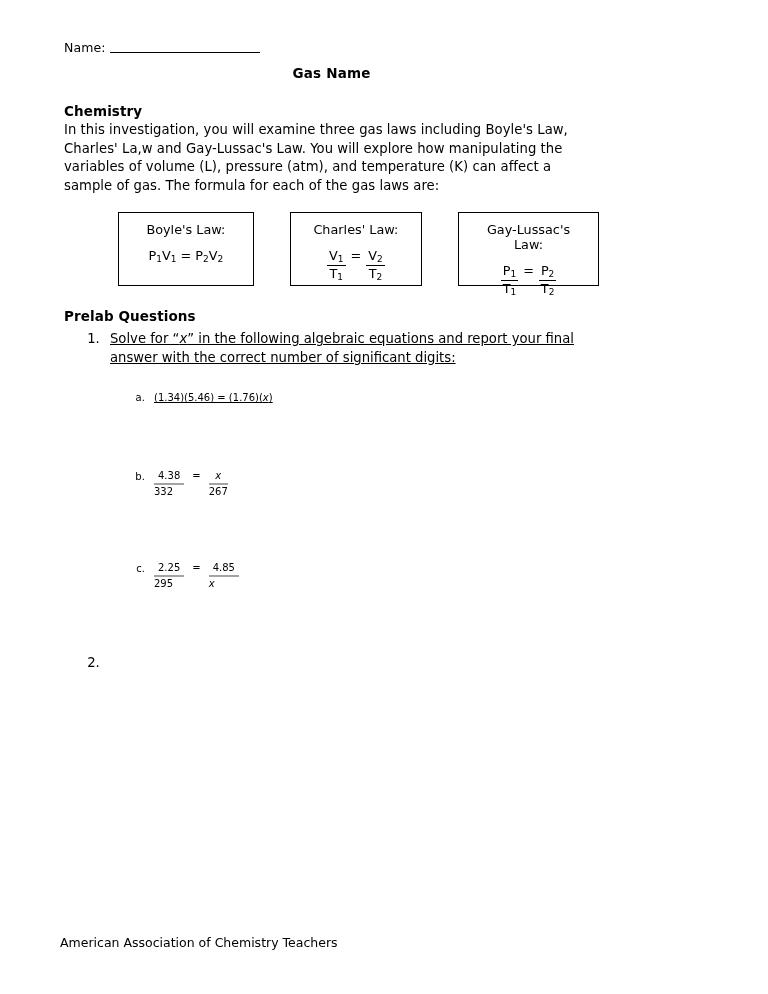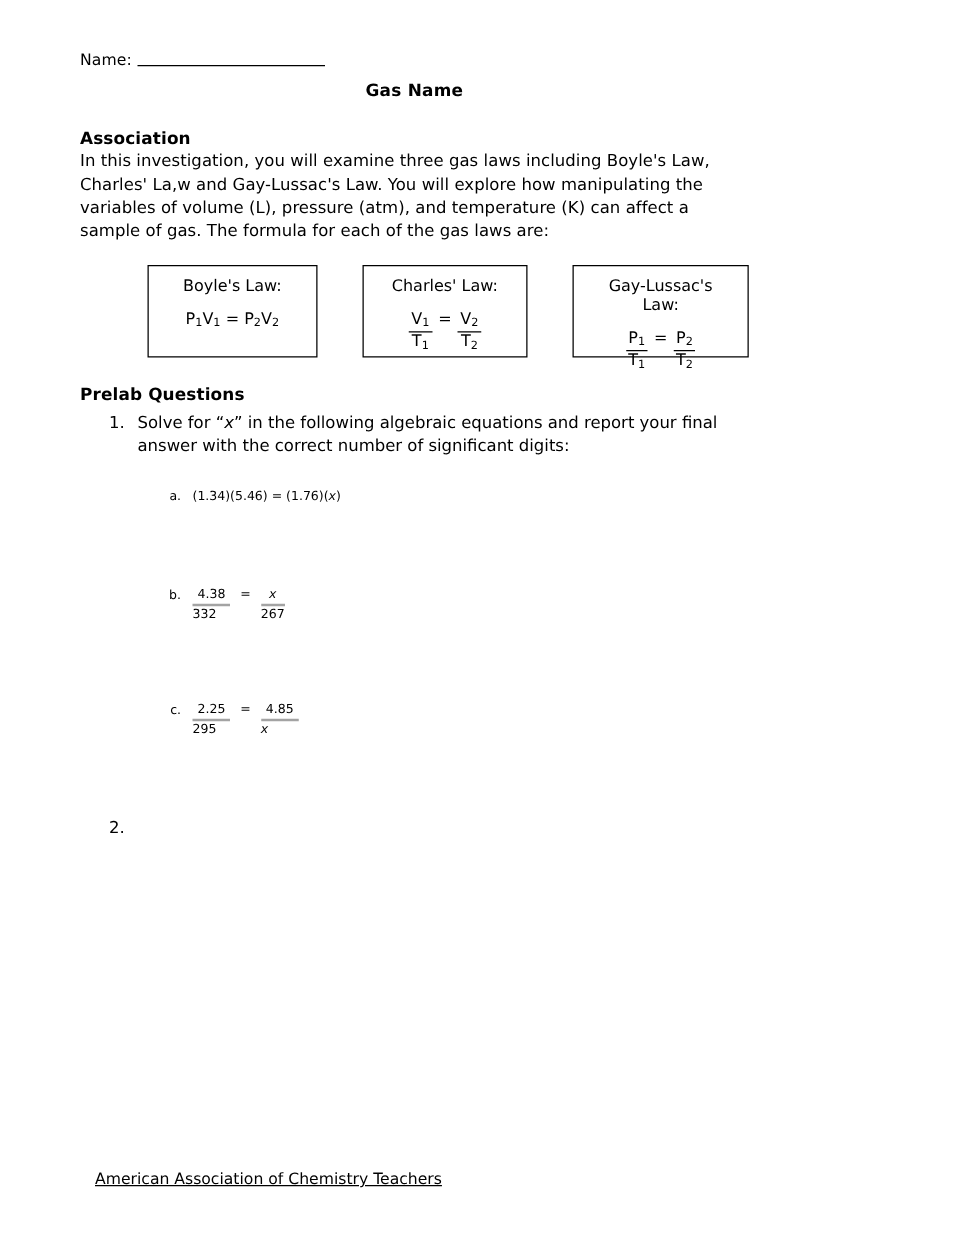--- a/index.html
+++ b/index.html
@@ -101,20 +101,21 @@
     padding-top: 1px;
   }
   .eqsign {
     padding-top: 0px;
   }
   ol.qlist {
     margin: 6px 0 0 0;
     padding-left: 40px;
     font-size: 13.2px;
     line-height: 1.42;
+    text-decoration: underline;
   }
   ol.qlist > li {
     margin-top: 6px;
     padding-left: 6px;
   }
   ol.sublist {
     list-style-type: lower-alpha;
     margin: 24px 0 0 0;
     padding-left: 38px;
     font-size: 10px;
@@ -140,39 +141,38 @@
     display: block;
     text-align: center;
   }
   .frac-inline .frac .den {
     display: block;
     text-align: left;
     padding-top: 1px;
   }
   .footer {
     position: absolute;
-    left: 76px;
+    left: 60px;
     bottom: 44px;
     font-size: 12.5px;
-    text-decoration: underline;
   }
   .q2 { margin-top: 58px; }
 </style>
 </head>
 <body>
 
 <div class="page">
 
   <div class="name-line">
     <span>Name:</span><span class="name-blank"></span>
   </div>
 
   <div class="doc-title">Gas Name</div>
 
-  <h2 class="section">Association</h2>
+  <h2 class="section">Chemistry</h2>
   <p class="body-text">In this investigation, you will examine three gas laws including Boyle's Law, Charles' La,w and Gay-Lussac's Law. You will explore how manipulating the variables of volume (L), pressure (atm), and temperature (K) can affect a sample of gas. The formula for each of the gas laws are:</p>
 
   <div class="formula-row">
 
     <div class="formula-box fb1">
       <div class="formula-head">Boyle's Law:</div>
       <div class="formula-body">
         <span>P</span><sub>1</sub><span>V</span><sub>1</sub>
         <span>=</span>
         <span>P</span><sub>2</sub><span>V</span><sub>2</sub>

